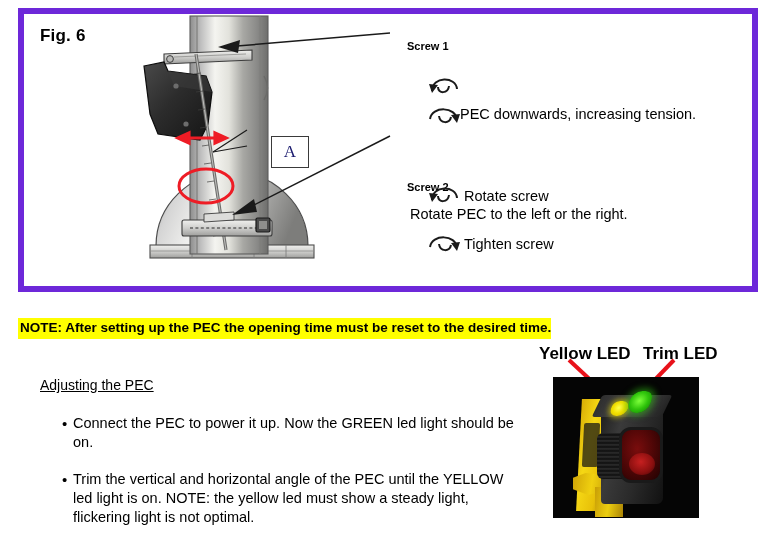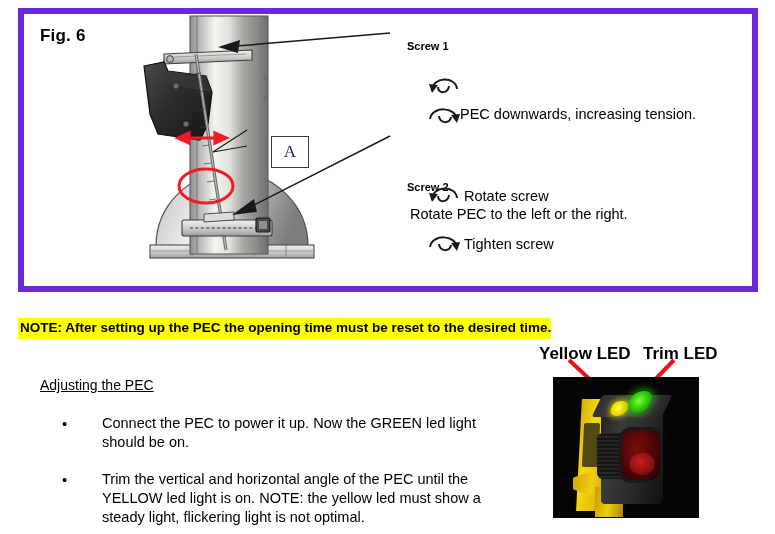--- a/index.html
+++ b/index.html
@@ -129,21 +129,21 @@
   #bullet-2 { top: 470px; }
   .bullet-dot {
     position: absolute;
     left: 0px;
     top: 0px;
     font-size: 15px;
     line-height: 19px;
   }
   .bullet-text {
     display: block;
-    margin-left: 40px;
+    margin-left: 11px;
   }
 
   
   .led-label {
     position: absolute;
     font-size: 17px;
     font-weight: bold;
     white-space: nowrap;
   }
   #label-yellow-led { left: 539px; top: 344px; }

